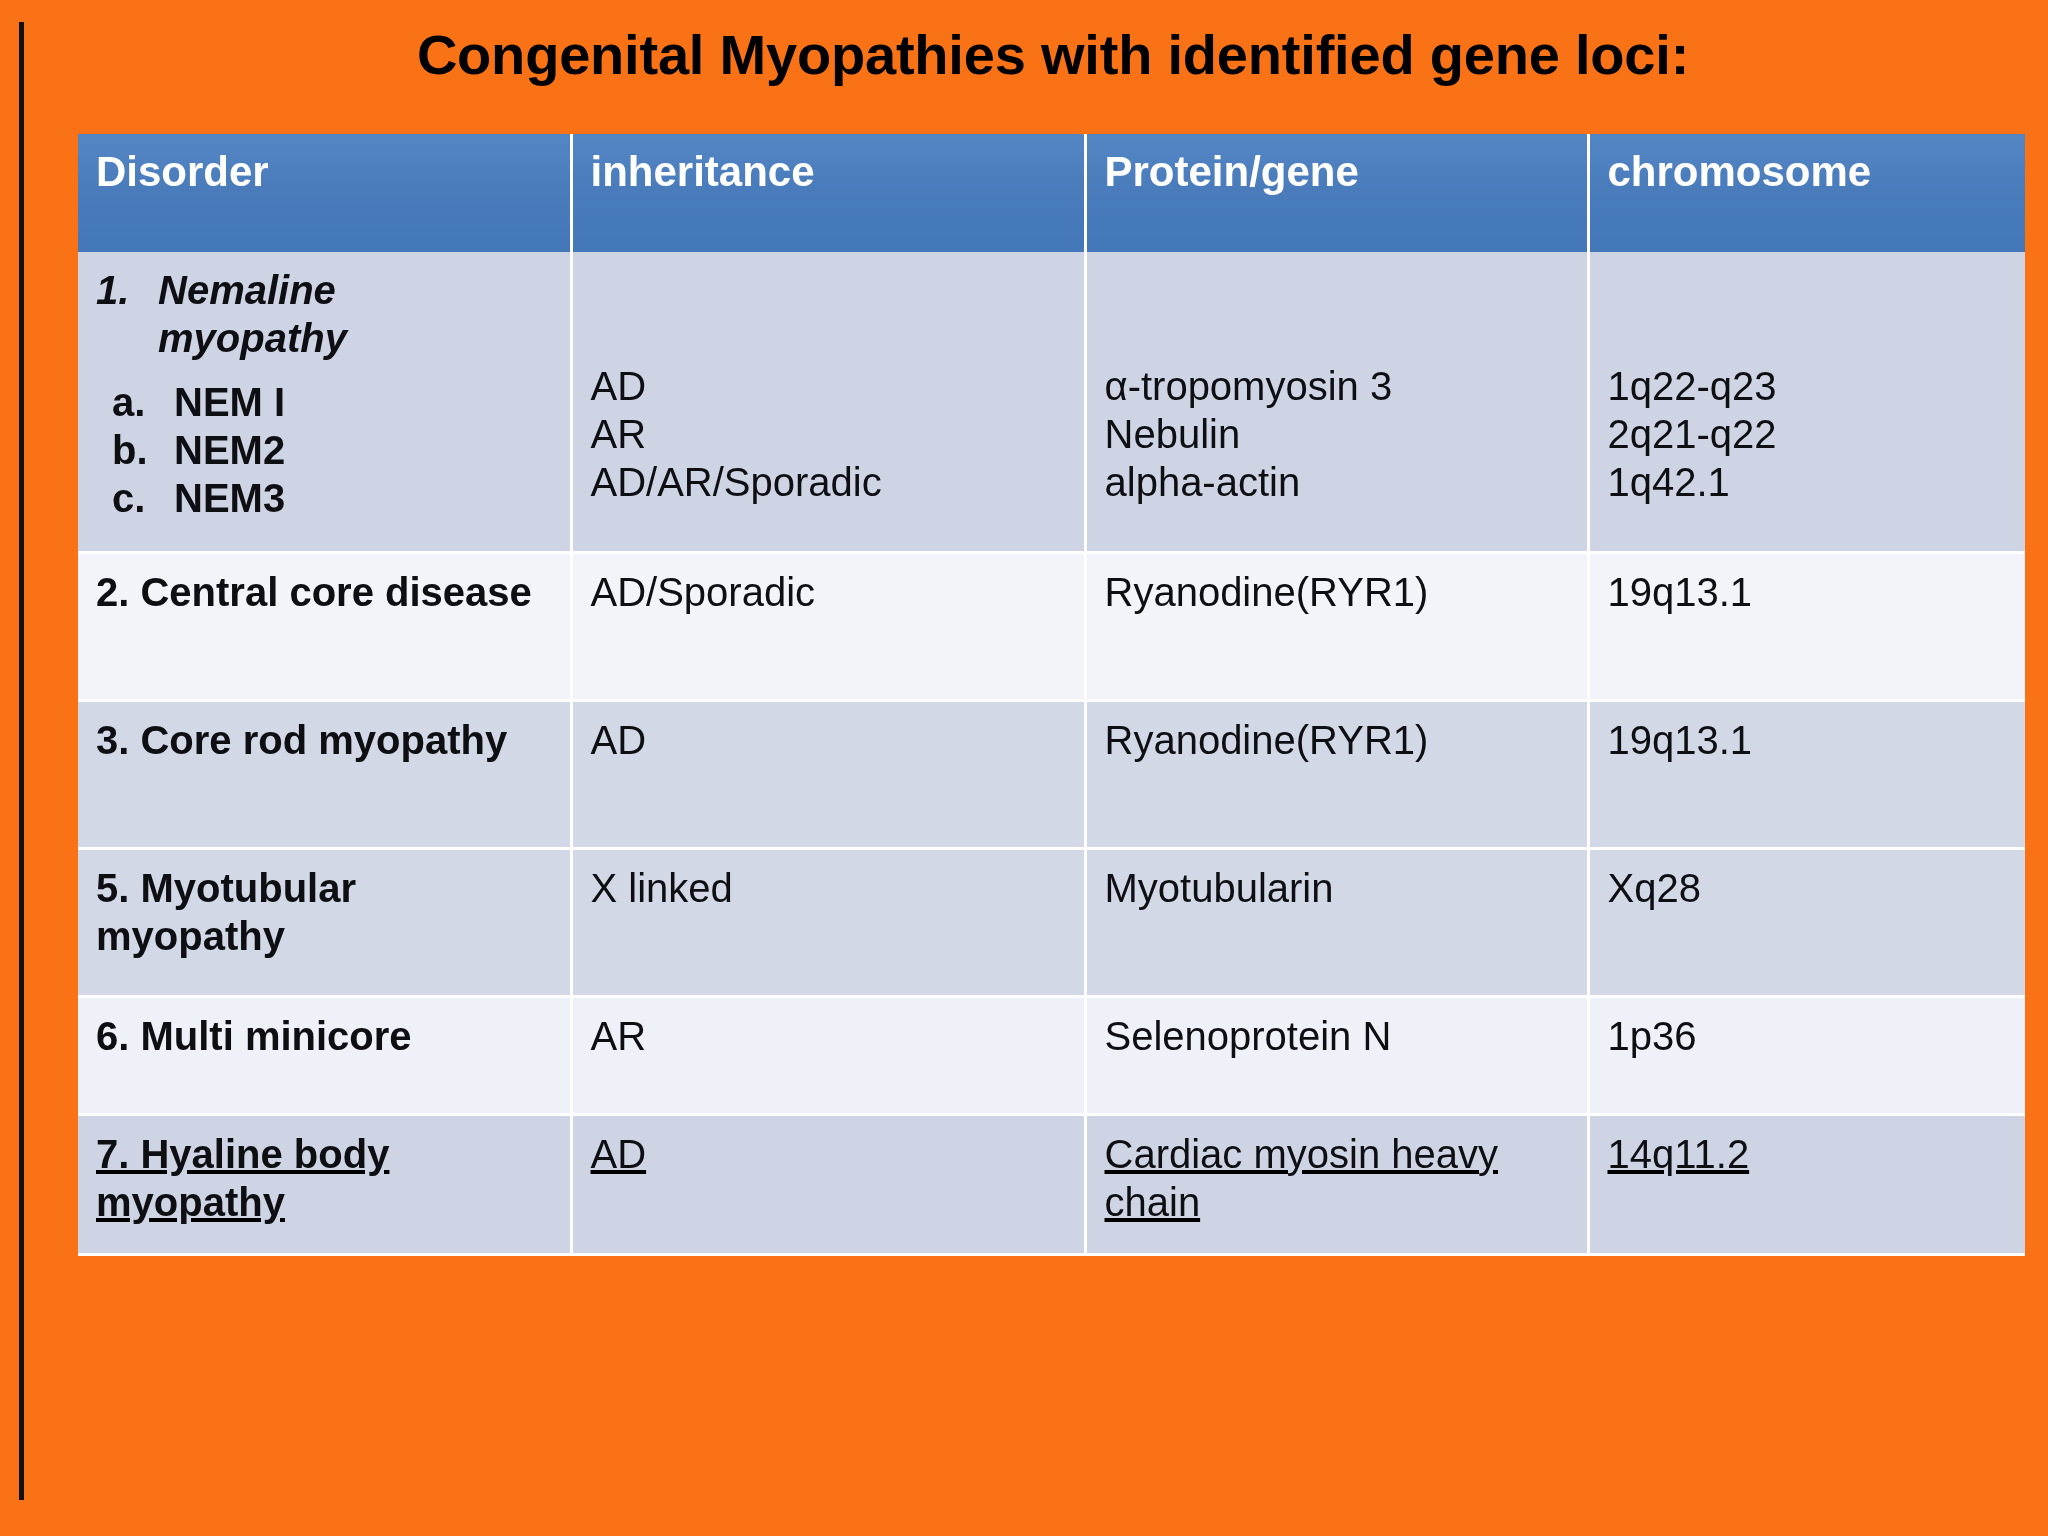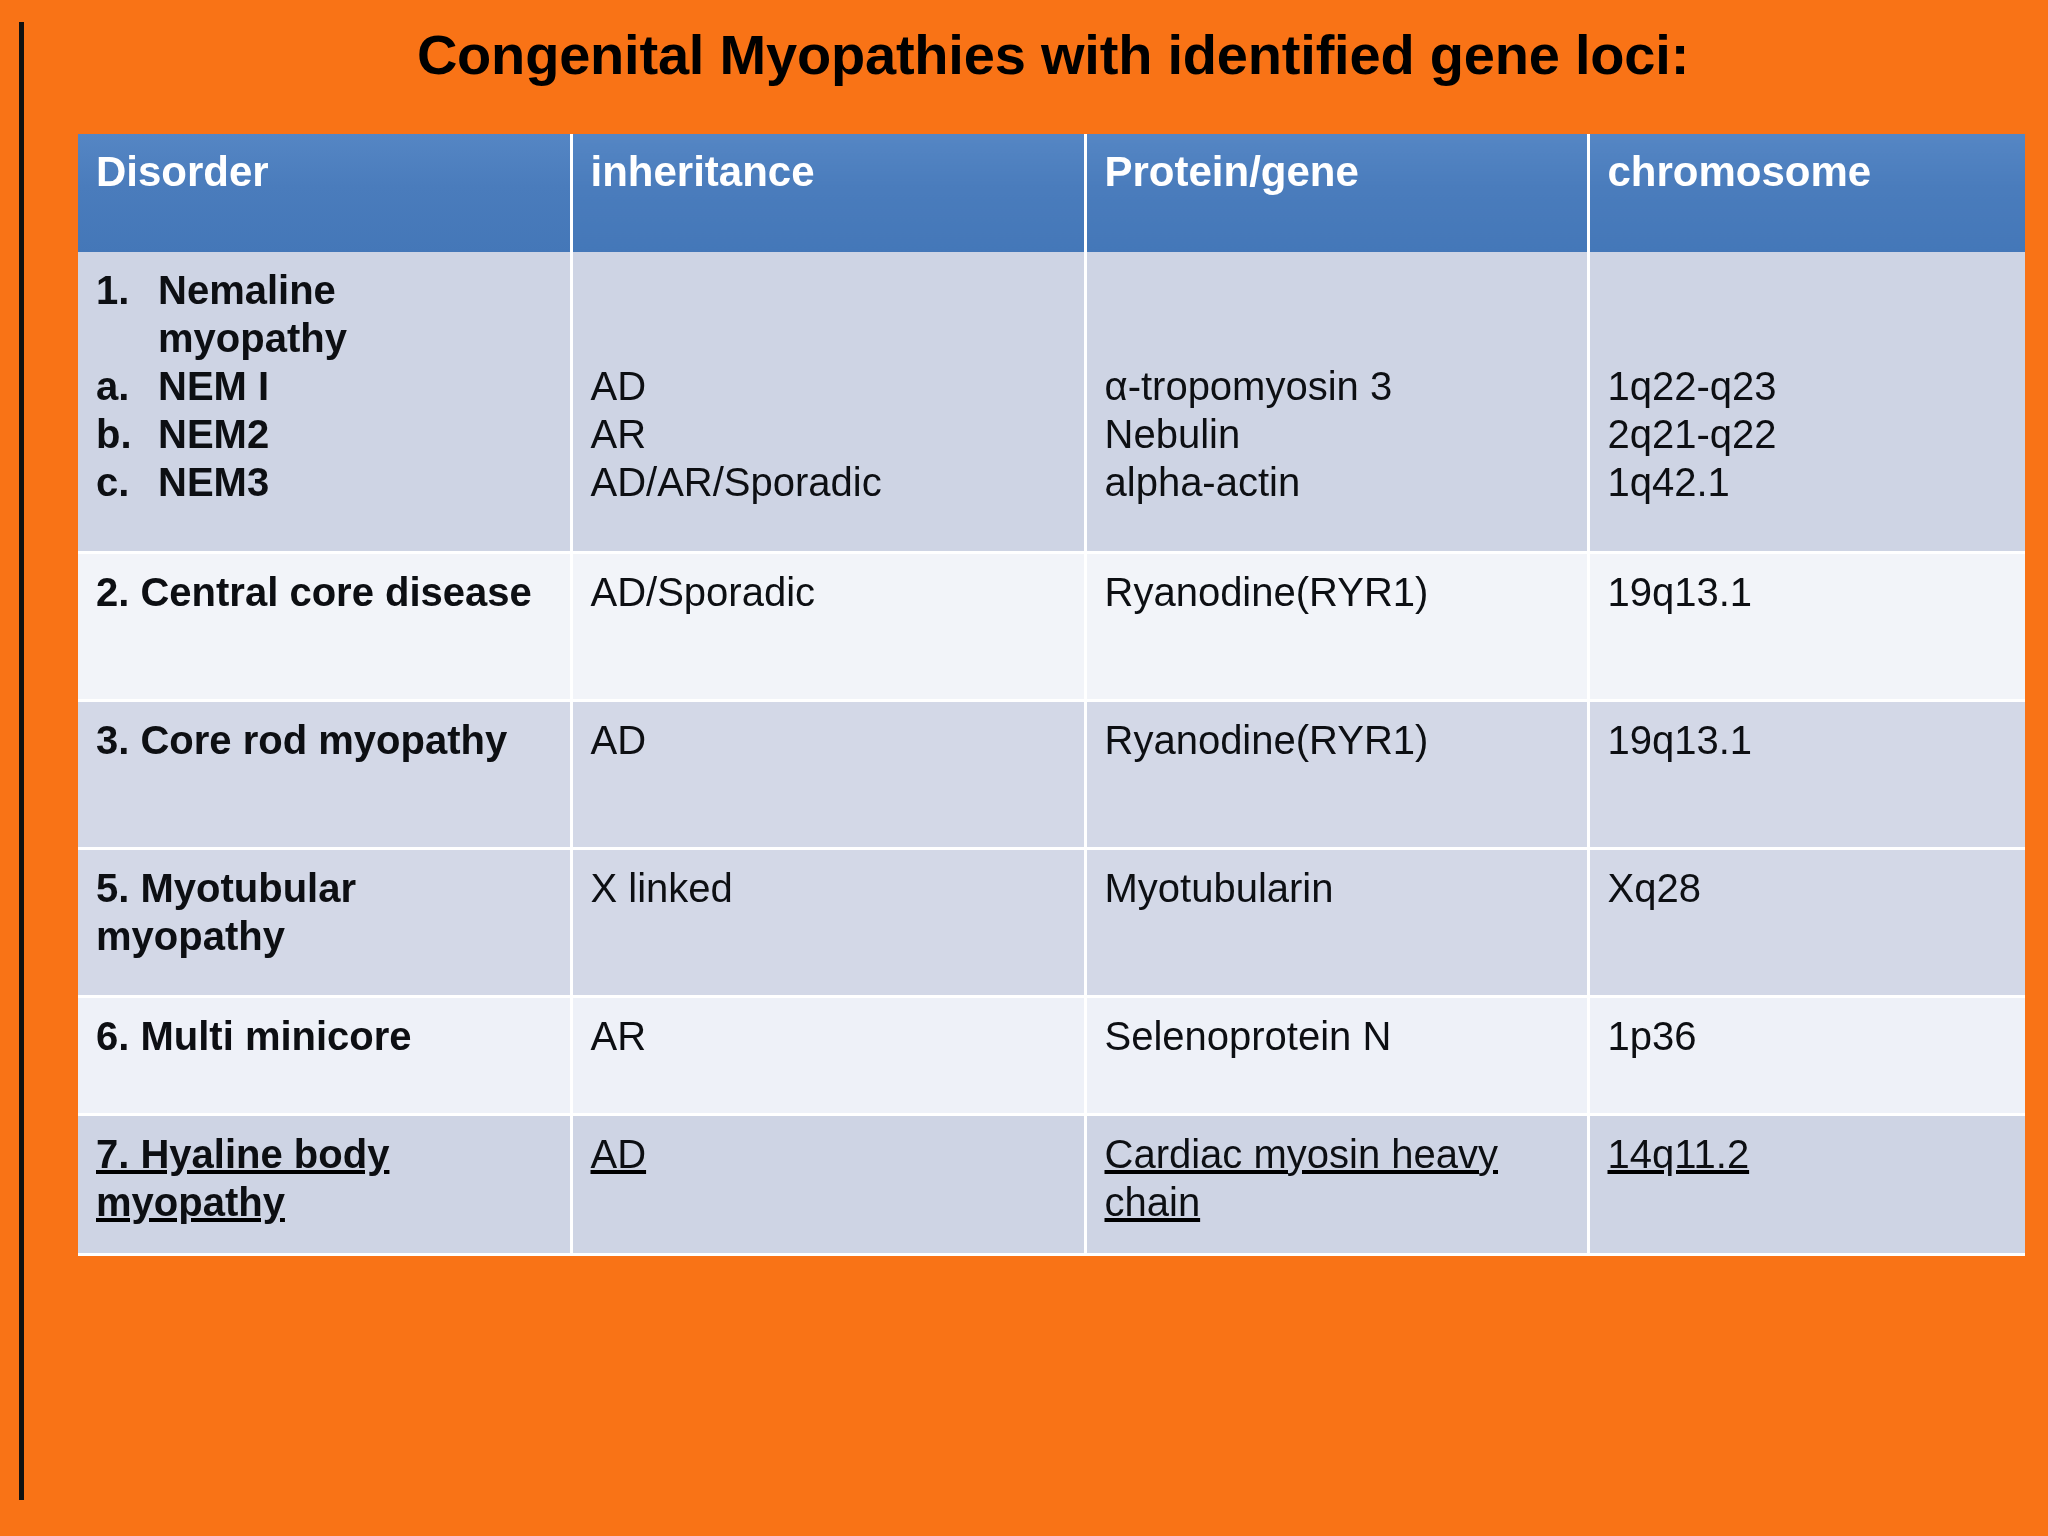--- a/index.html
+++ b/index.html
@@ -92,36 +92,37 @@
   #gene-table tbody tr.band-b td { background: #eef1f8; margin-left: 25px; }
   #gene-table tbody tr.band-c td { background: #d3d8e7; }
   #gene-table tbody tr.band-d td { background: #f2f4f9; }
 
   
   #gene-table tbody td.disorder-cell {
     font-weight: bold;
   }
 
   
-  .entry-list { margin: 0; padding: 0; list-style: none; }
+  .entry-list { margin: 16px; padding: 0; list-style: none; }
   .entry-list li {
     display: block;
     white-space: pre-wrap;
   }
   .entry-list li .marker {
     display: inline-block;
     width: 62px;
   }
   .sub-entry .marker { width: 62px; }
 
   .stack { display: block; }
   .stack > span { display: block; }
 
   .row1-main {
     font-weight: bold;
+    font-style: italic;
   }
   .row1-main .marker { display: inline-block; width: 62px; }
   .row1-main .wrap   { display: inline-block; vertical-align: top; }
 </style>
 </head>
 <body>
 
 <div id="slide">
 
   <div id="left-rule"></div>

